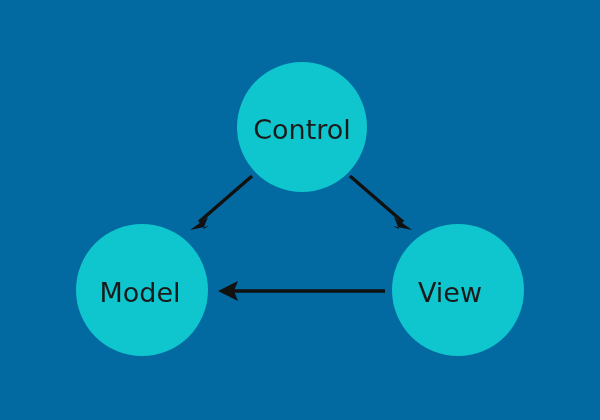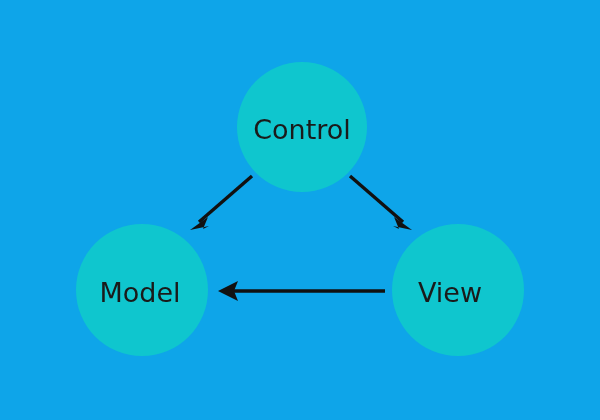--- a/index.html
+++ b/index.html
@@ -7,21 +7,21 @@
     padding: 0;
     background: #ffffff;
   }
   body {
     font-family: "DejaVu Sans", sans-serif;
   }
   #diagram-canvas {
     position: relative;
     width: 600px;
     height: 420px;
-    background: #0ea5e9;
+    background: #0369a1;
     overflow: hidden;
   }
   #diagram-svg {
     position: absolute;
     top: 0;
     left: 0;
     width: 600px;
     height: 420px;
   }
   .node-circle {

